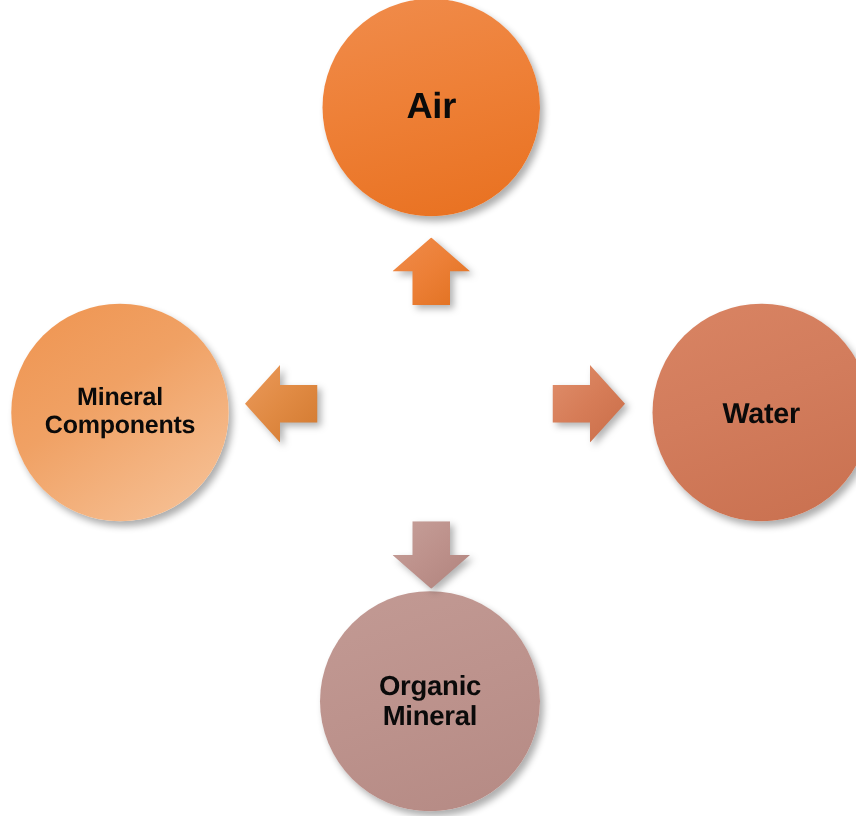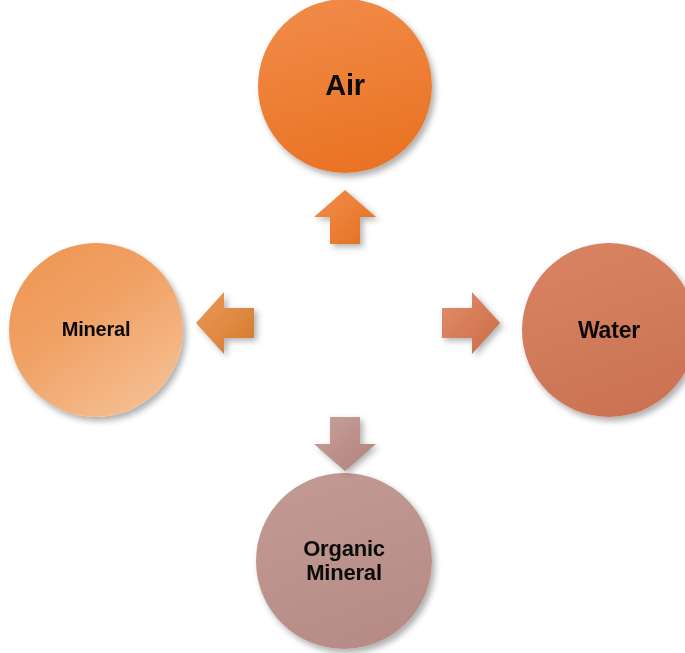--- a/index.html
+++ b/index.html
@@ -128,20 +128,21 @@
 
 <div id="diagram">
 
   <div class="node" id="node-air">
     <span class="node-label">Air</span>
   </div>
 
   <div class="node" id="node-mineral">
     <span class="node-label">
       <span>Mineral</span><br>
+      <span>Components</span>
     </span>
   </div>
 
 
   <div class="node" id="node-water">
     <span class="node-label">Water</span>
   </div>
 
   <div class="node" id="node-organic">
     <span class="node-label">

